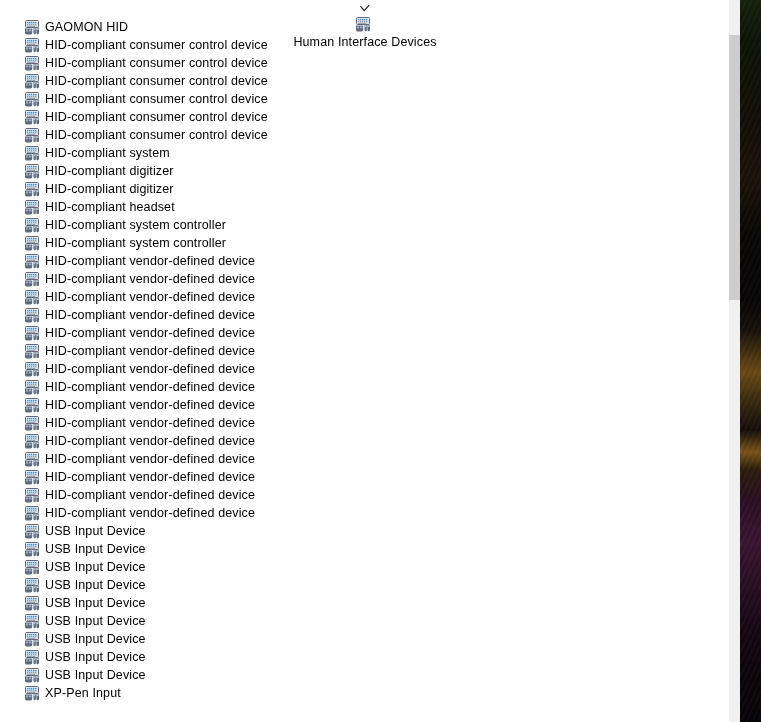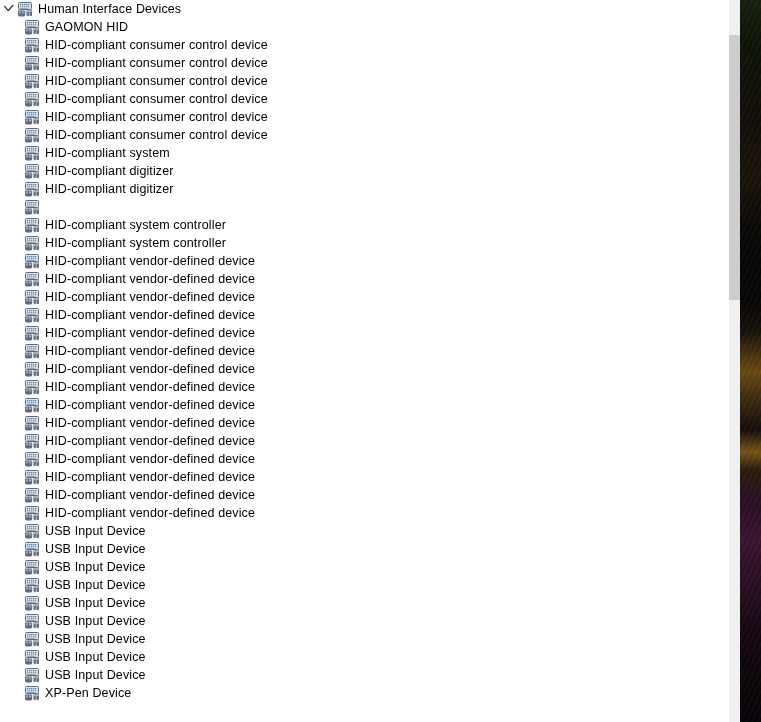--- a/index.html
+++ b/index.html
@@ -123,21 +123,21 @@
   .expander {
     width: 16px;
     height: 18px;
     flex: 0 0 16px;
     position: relative;
     display: inline-block;
   }
   .expander svg { position: absolute; left: 3px; top: 5px; }
 
   
-  .row.root   { padding-left: 1px; }
+  .row.root   { padding-left: 1px; flex-direction: column; }
   .row.child  { padding-left: 24px; }
 
   
   .devicon {
     width: 17px;
     height: 16px;
     flex: 0 0 17px;
     margin-right: 4px;
     position: relative;
     display: inline-block;
@@ -466,20 +466,21 @@
               <rect x="3" y="6.9" width="8.3" height="0.9" fill="#8a97a8"></rect>
               <path d="M1 9.6 h6.2 a1 1 0 0 1 1 1 v3.2 a1.6 1.6 0 0 1 -1.6 1.6 h-4 a1.6 1.6 0 0 1 -1.6 -1.6 z" fill="#5d6b7d"></path>
               <path d="M1.9 10.4 h2.1 v2.0 h-2.1 z" fill="#9fb0c2"></path>
               <path d="M4.9 10.4 h2.4 v2.0 h-2.4 z" fill="#9fb0c2"></path>
               <rect x="9.4" y="8.6" width="2.6" height="6.6" rx="1.1" fill="#6b7a8f"></rect>
               <rect x="12.4" y="8.6" width="2.6" height="6.6" rx="1.1" fill="#5d6b7d"></rect>
               <rect x="9.9" y="9.4" width="1.6" height="1.5" fill="#c9d3de"></rect>
               <rect x="12.9" y="9.4" width="1.6" height="1.5" fill="#c9d3de"></rect>
             </svg>
           </span>
+          <span class="label">HID-compliant headset</span>
         </div>
         <div class="row child">
           <span class="devicon">
             <svg width="17" height="16" viewBox="0 0 17 16" xmlns="http://www.w3.org/2000/svg">
               <rect x="1.5" y="1.5" width="13" height="7" rx="1" fill="#dfe4ea" stroke="#5d6b7d" stroke-width="1"></rect>
               <rect x="3" y="3" width="1.3" height="1.3" fill="#3b87c8"></rect>
               <rect x="5" y="3" width="1.3" height="1.3" fill="#3b87c8"></rect>
               <rect x="7" y="3" width="1.3" height="1.3" fill="#3b87c8"></rect>
               <rect x="9" y="3" width="1.3" height="1.3" fill="#3b87c8"></rect>
               <rect x="11" y="3" width="1.3" height="1.3" fill="#3b87c8"></rect>
@@ -1167,21 +1168,21 @@
               <rect x="3" y="6.9" width="8.3" height="0.9" fill="#8a97a8"></rect>
               <path d="M1 9.6 h6.2 a1 1 0 0 1 1 1 v3.2 a1.6 1.6 0 0 1 -1.6 1.6 h-4 a1.6 1.6 0 0 1 -1.6 -1.6 z" fill="#5d6b7d"></path>
               <path d="M1.9 10.4 h2.1 v2.0 h-2.1 z" fill="#9fb0c2"></path>
               <path d="M4.9 10.4 h2.4 v2.0 h-2.4 z" fill="#9fb0c2"></path>
               <rect x="9.4" y="8.6" width="2.6" height="6.6" rx="1.1" fill="#6b7a8f"></rect>
               <rect x="12.4" y="8.6" width="2.6" height="6.6" rx="1.1" fill="#5d6b7d"></rect>
               <rect x="9.9" y="9.4" width="1.6" height="1.5" fill="#c9d3de"></rect>
               <rect x="12.9" y="9.4" width="1.6" height="1.5" fill="#c9d3de"></rect>
             </svg>
           </span>
-          <span class="label">XP-Pen Device</span>
+          <span class="label">XP-Pen Input</span>
         </div>
       </div>
   </div>
 
   <div id="vscroll">
     <div id="vscroll-thumb"></div>
   </div>
   <div id="right-gutter"></div>
 
   <div id="wallpaper-strip"></div>

